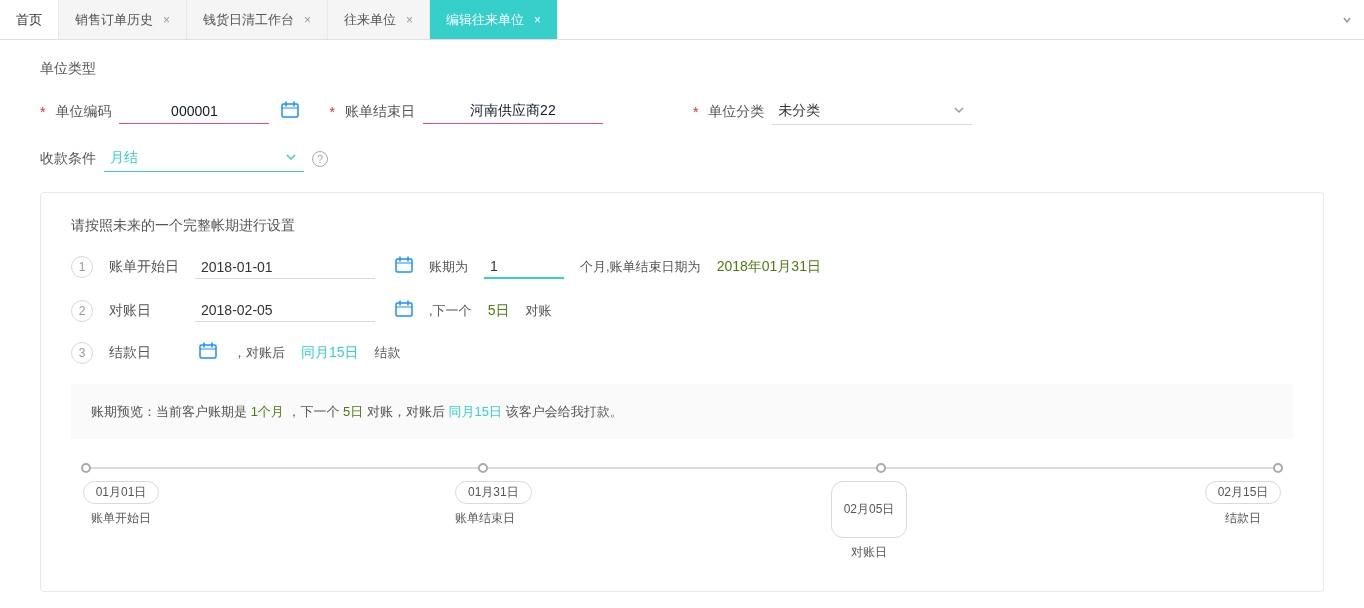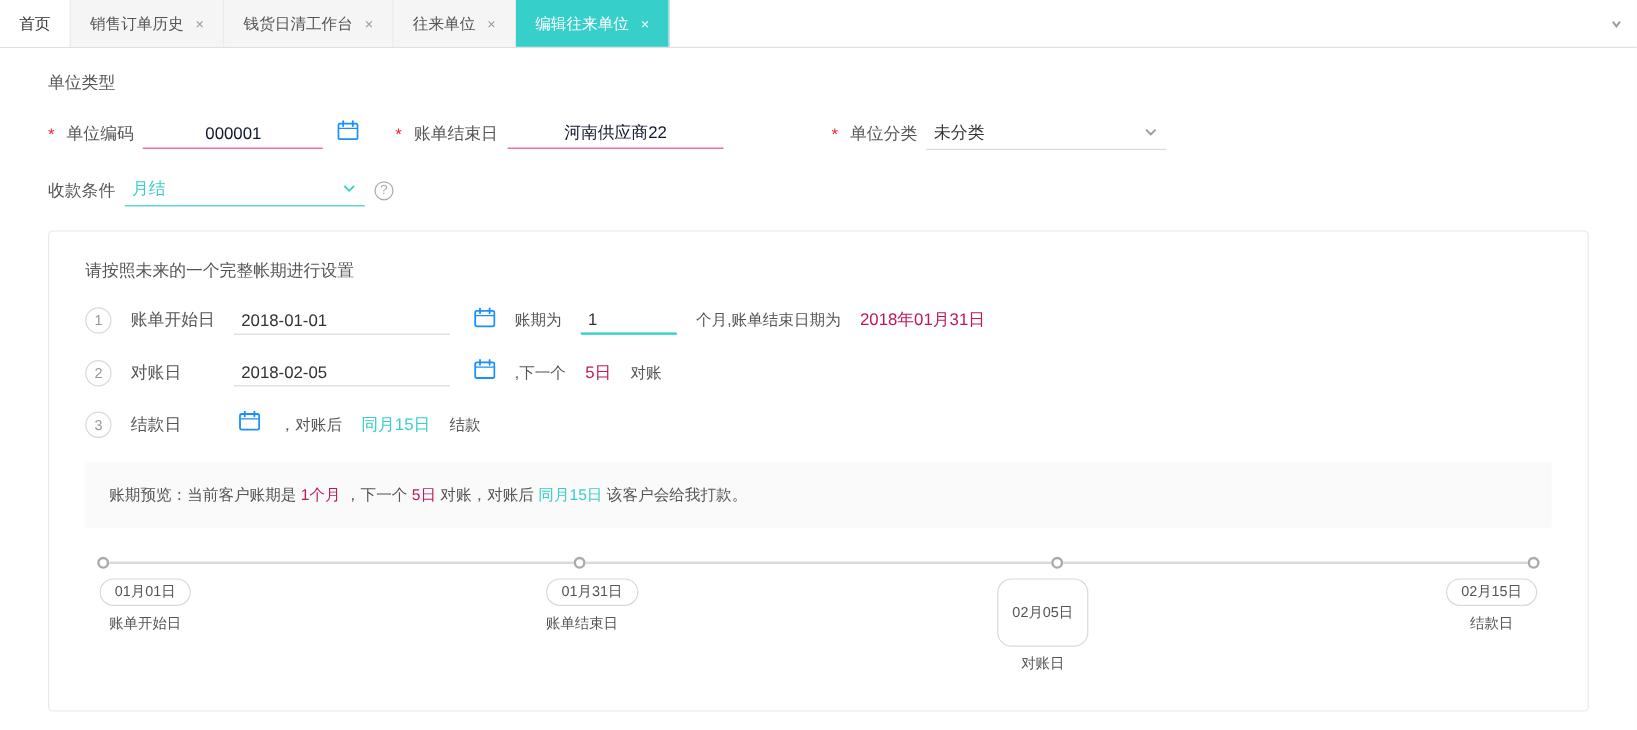--- a/index.html
+++ b/index.html
@@ -238,21 +238,21 @@
       font-size: 14px;
       width: 80px;
       color: #333;
     }
 
     .step-desc {
       color: #555;
       font-size: 13px;
     }
     .highlight-orange {
-      color: #be185d;
+      color: #4d7c0f;
       font-weight: 500;
     }
     .highlight-teal {
       color: #36cfc9;
       font-weight: 500;
     }
 
     
     .preview-section {
       margin-top: 16px;

